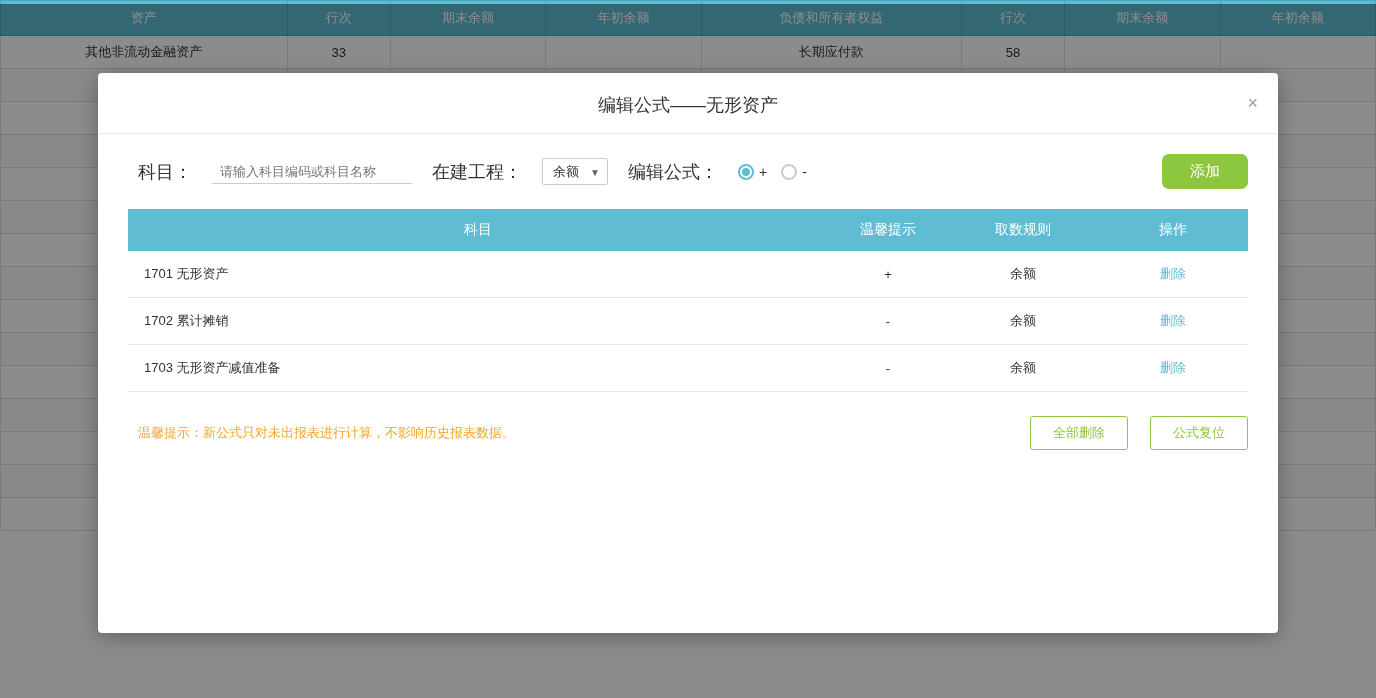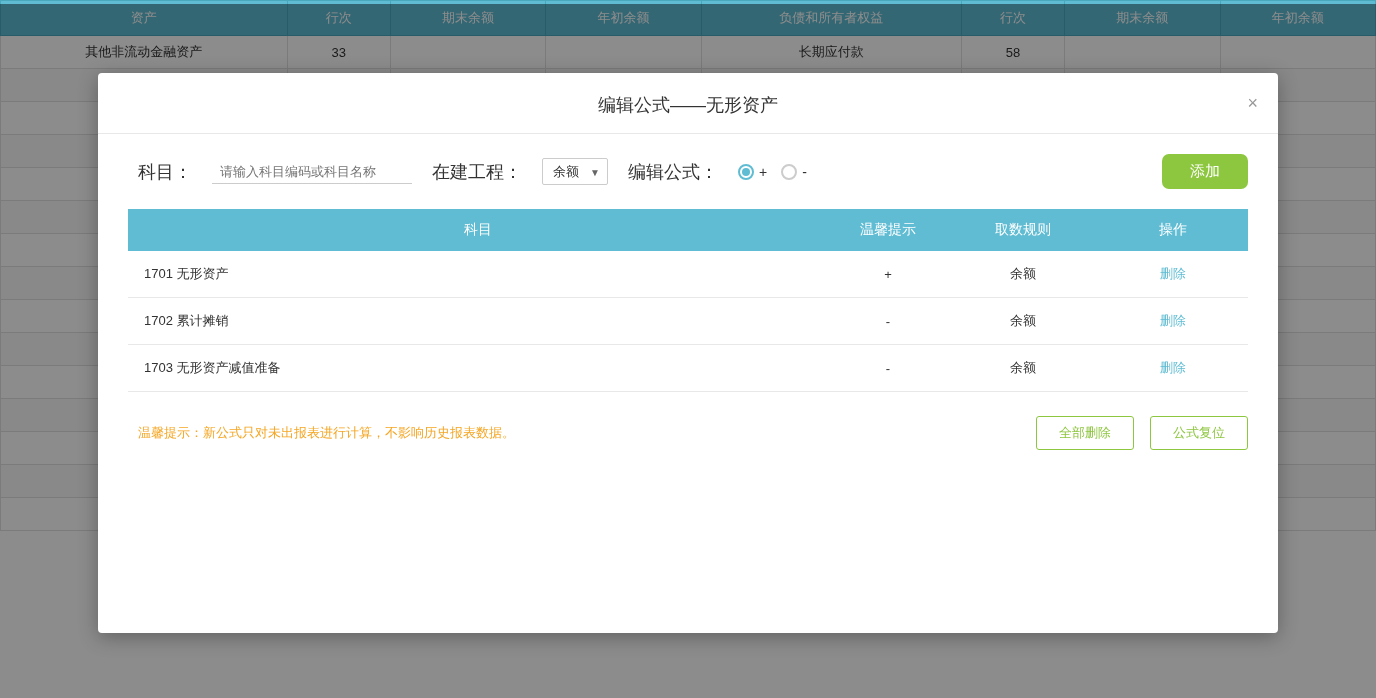--- a/index.html
+++ b/index.html
@@ -258,21 +258,21 @@
       padding: 24px 30px 10px 40px;
     }
 
     .tip-text {
       color: #f5a623;
       font-size: 13px;
     }
 
     .footer-btns {
       display: flex;
-      gap: 16px;
+      gap: 22px;
     }
 
     .btn-outline {
       background: #fff;
       color: #8dc63f;
       border: 1px solid #8dc63f;
       padding: 7px 22px;
       font-size: 13px;
       border-radius: 3px;
       cursor: pointer;

